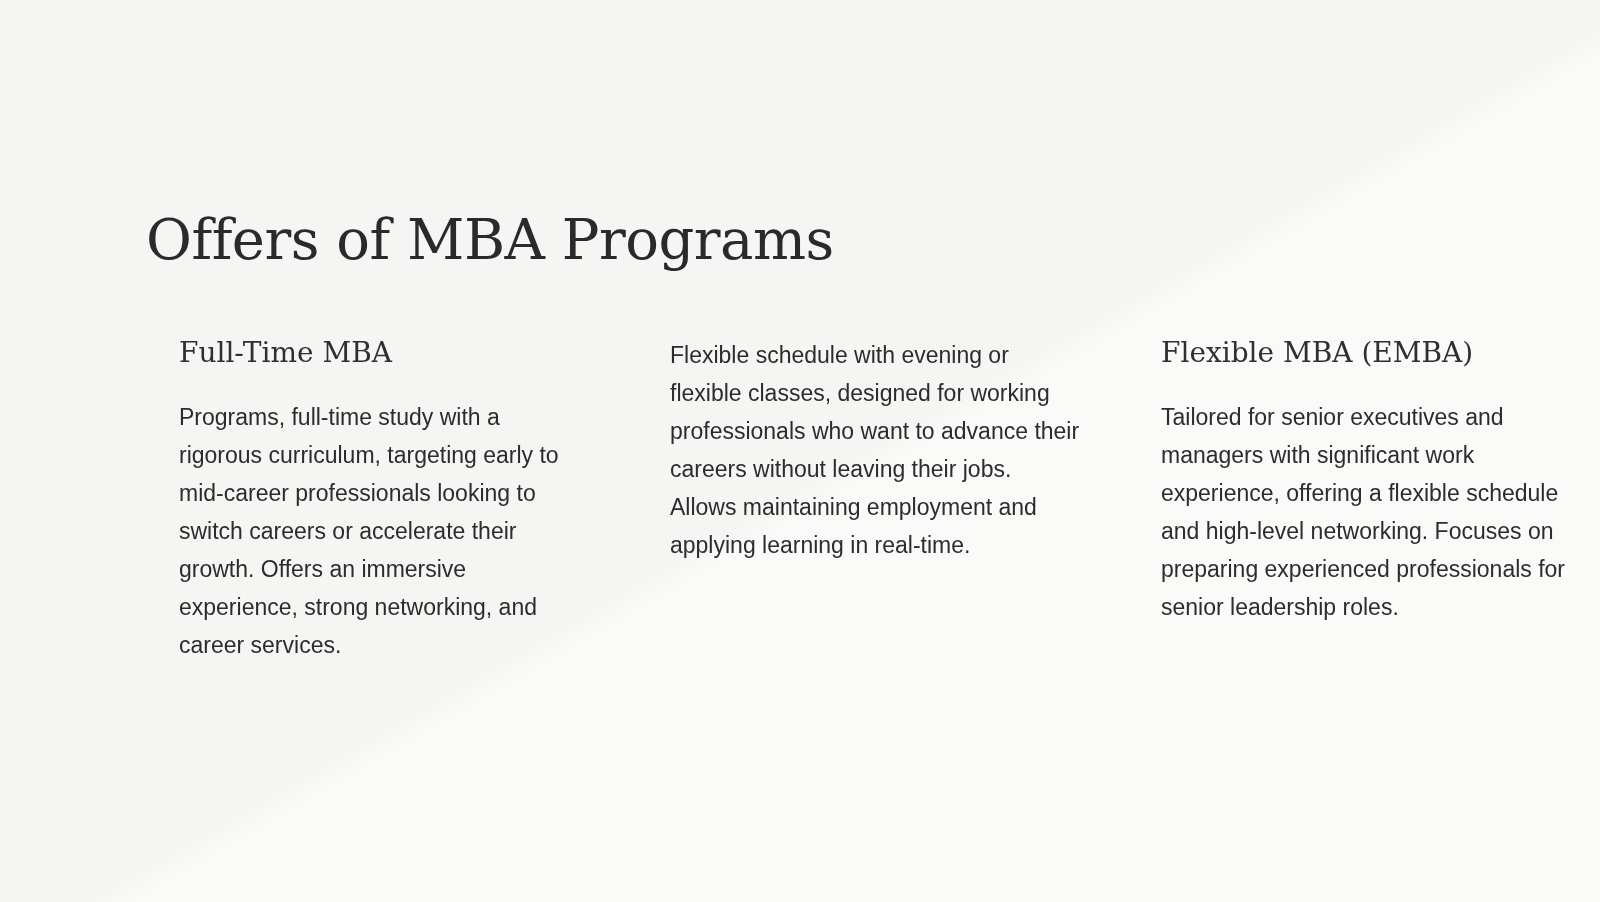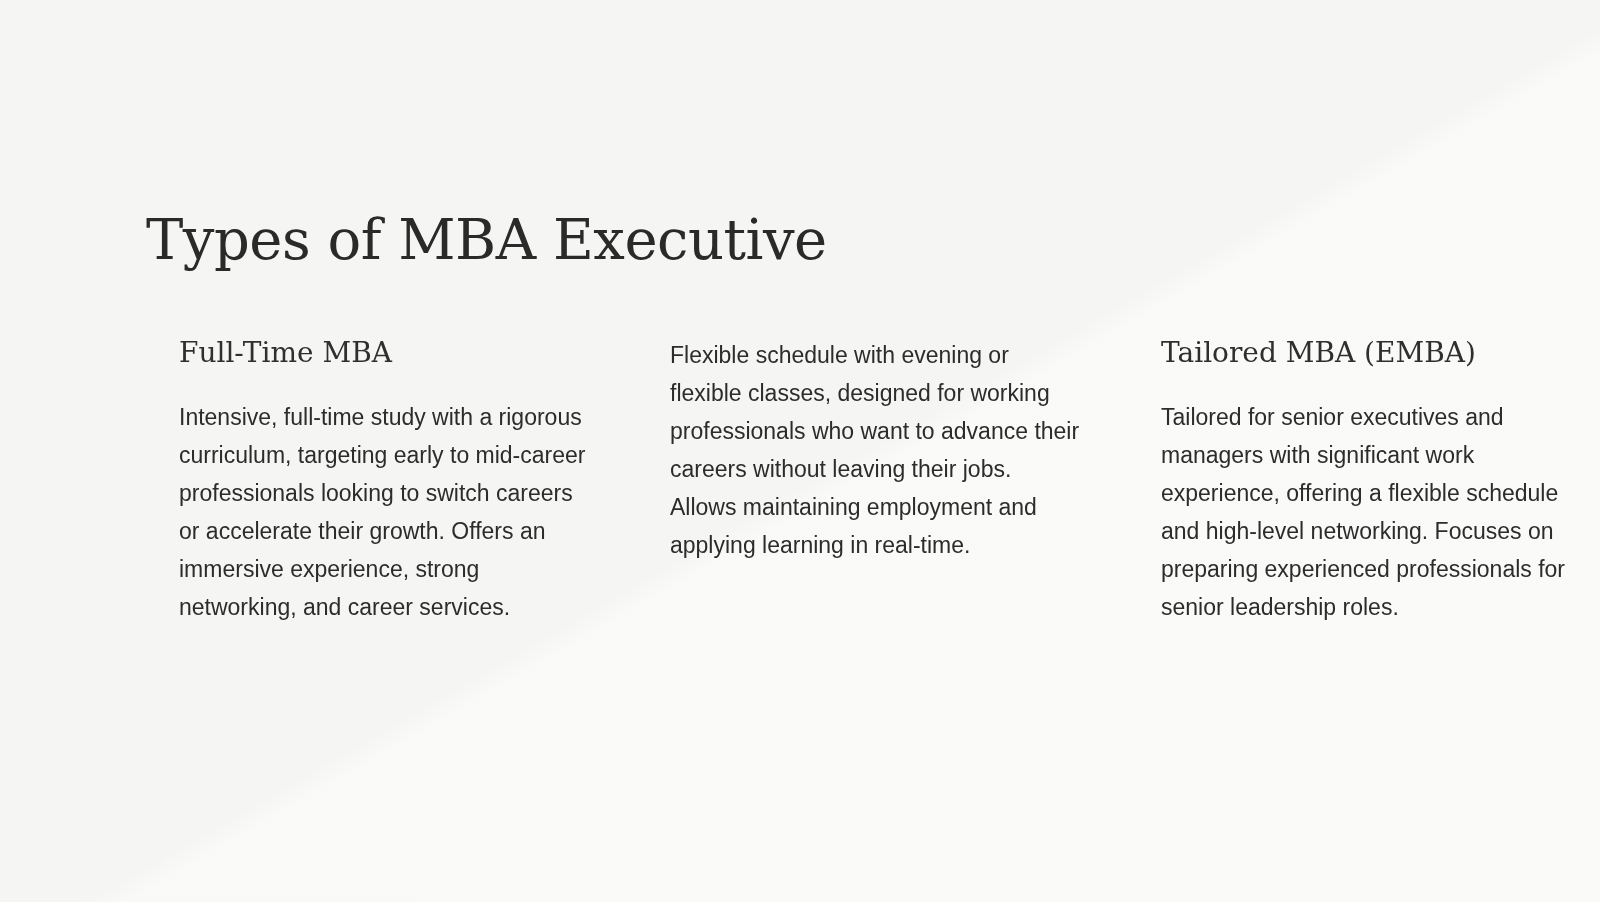--- a/index.html
+++ b/index.html
@@ -72,28 +72,28 @@
       color: #2c2c2c;
       width: 410px;
     }
   </style>
 </head>
 <body>
 
 <div class="bg-diagonal"></div>
 
 <div class="slide">
-  <h1 class="slide-title">Types of MBA Executive</h1>
+  <h1 class="slide-title">Offers of MBA Programs</h1>
 
   <div class="columns">
     <div class="column">
       <h2 class="column-title">Full-Time MBA</h2>
-      <p class="column-body">Intensive, full-time study with a rigorous curriculum, targeting early to mid-career professionals looking to switch careers or accelerate their growth. Offers an immersive experience, strong networking, and career services.</p>
+      <p class="column-body">Programs, full-time study with a rigorous curriculum, targeting early to mid-career professionals looking to switch careers or accelerate their growth. Offers an immersive experience, strong networking, and career services.</p>
     </div>
     <div class="column">
       <p class="column-body">Flexible schedule with evening or flexible classes, designed for working professionals who want to advance their careers without leaving their jobs. Allows maintaining employment and applying learning in real-time.</p>
     </div>
     <div class="column">
-      <h2 class="column-title">Tailored MBA (EMBA)</h2>
+      <h2 class="column-title">Flexible MBA (EMBA)</h2>
       <p class="column-body">Tailored for senior executives and managers with significant work experience, offering a flexible schedule and high-level networking. Focuses on preparing experienced professionals for senior leadership roles.</p>
     </div>
   </div>
 </div>
 
 </body></html>

